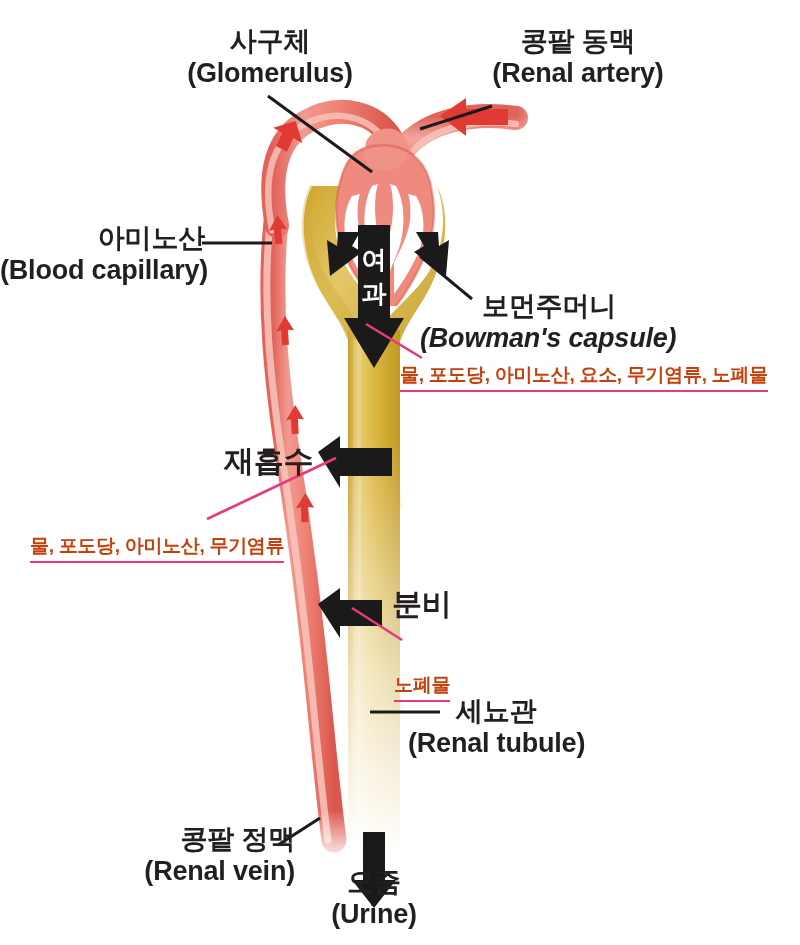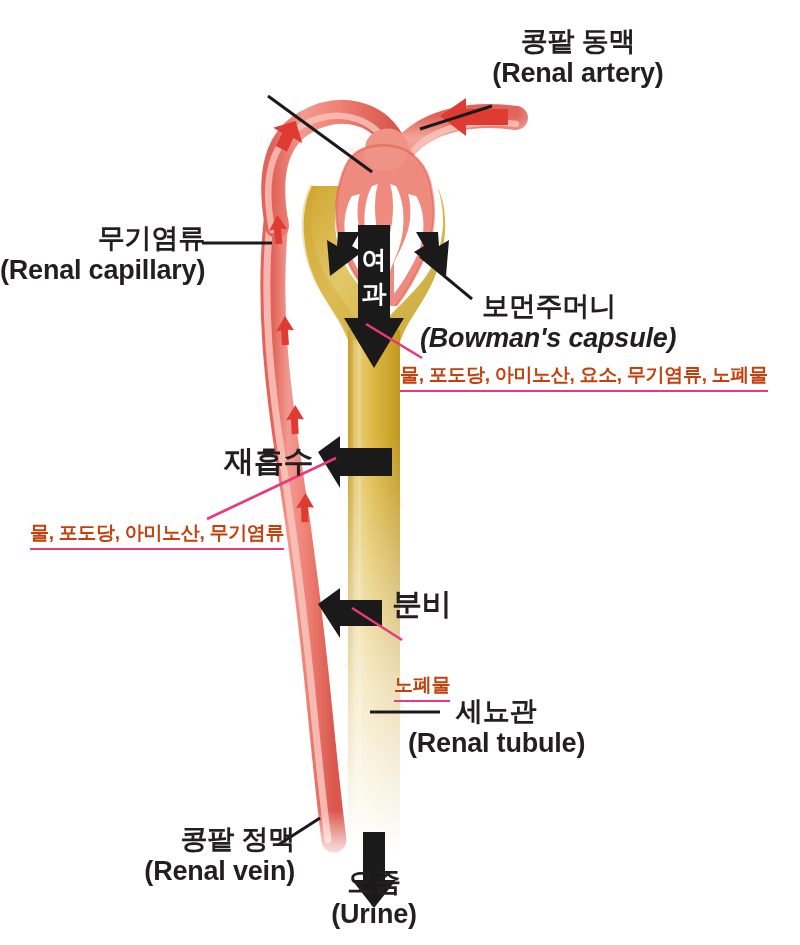--- a/index.html
+++ b/index.html
@@ -221,41 +221,45 @@
       <line x1="278" y1="845" x2="320" y2="818"></line>
     </g>
 
     <g stroke="#e8397f" stroke-width="2.5" fill="none">
       <line x1="422" y1="358" x2="366" y2="324"></line>
       <line x1="207" y1="519" x2="336" y2="458"></line>
       <line x1="402" y1="640" x2="352" y2="608"></line>
     </g>
   </svg>
 
+  <div class="lbl big ctr two" style="left:155px; top:25px; width:230px;">
+    <div>사구체</div>
+    <div>(Glomerulus)</div>
+  </div>
 
   <div class="lbl big ctr two" style="left:458px; top:25px; width:240px;">
     <div>콩팥 동맥</div>
     <div>(Renal artery)</div>
   </div>
 
   <div class="lbl big rt two" style="left:0px; top:222px; width:205px;">
-    <div>무기염류</div>
-    <div>(Renal capillary)</div>
+    <div>아미노산</div>
+    <div>(Blood capillary)</div>
   </div>
 
   <div class="lbl big two" style="left:482px; top:278px;margin-top:12px;">
     <div>보먼주머니</div>
     <div style="margin-left:-62px;font-style:italic;">(Bowman's capsule)</div>
   </div>
 
   <div class="pinkline" style="left:400px; top:362px;">물, 포도당, 아미노산, 요소, 무기염류, 노폐물</div>
 
   <div class="lbl mid" style="left:224px; top:446px;">재흡수</div>
 
-  <div class="pinkline" style="left:30px; top:520px;text-align:center;">물, 포도당, 아미노산, 무기염류</div>
+  <div class="pinkline" style="left:30px; top:533px;text-align:center;">물, 포도당, 아미노산, 무기염류</div>
 
   <div class="lbl mid" style="left:392px; top:589px;">분비</div>
 
   <div class="pinkline" style="left:394px; top:672px;">노폐물</div>
 
   <div class="lbl big two" style="left:456px; top:695px;">
     <div>세뇨관</div>
     <div style="margin-left:-48px;">(Renal tubule)</div>
   </div>
 

